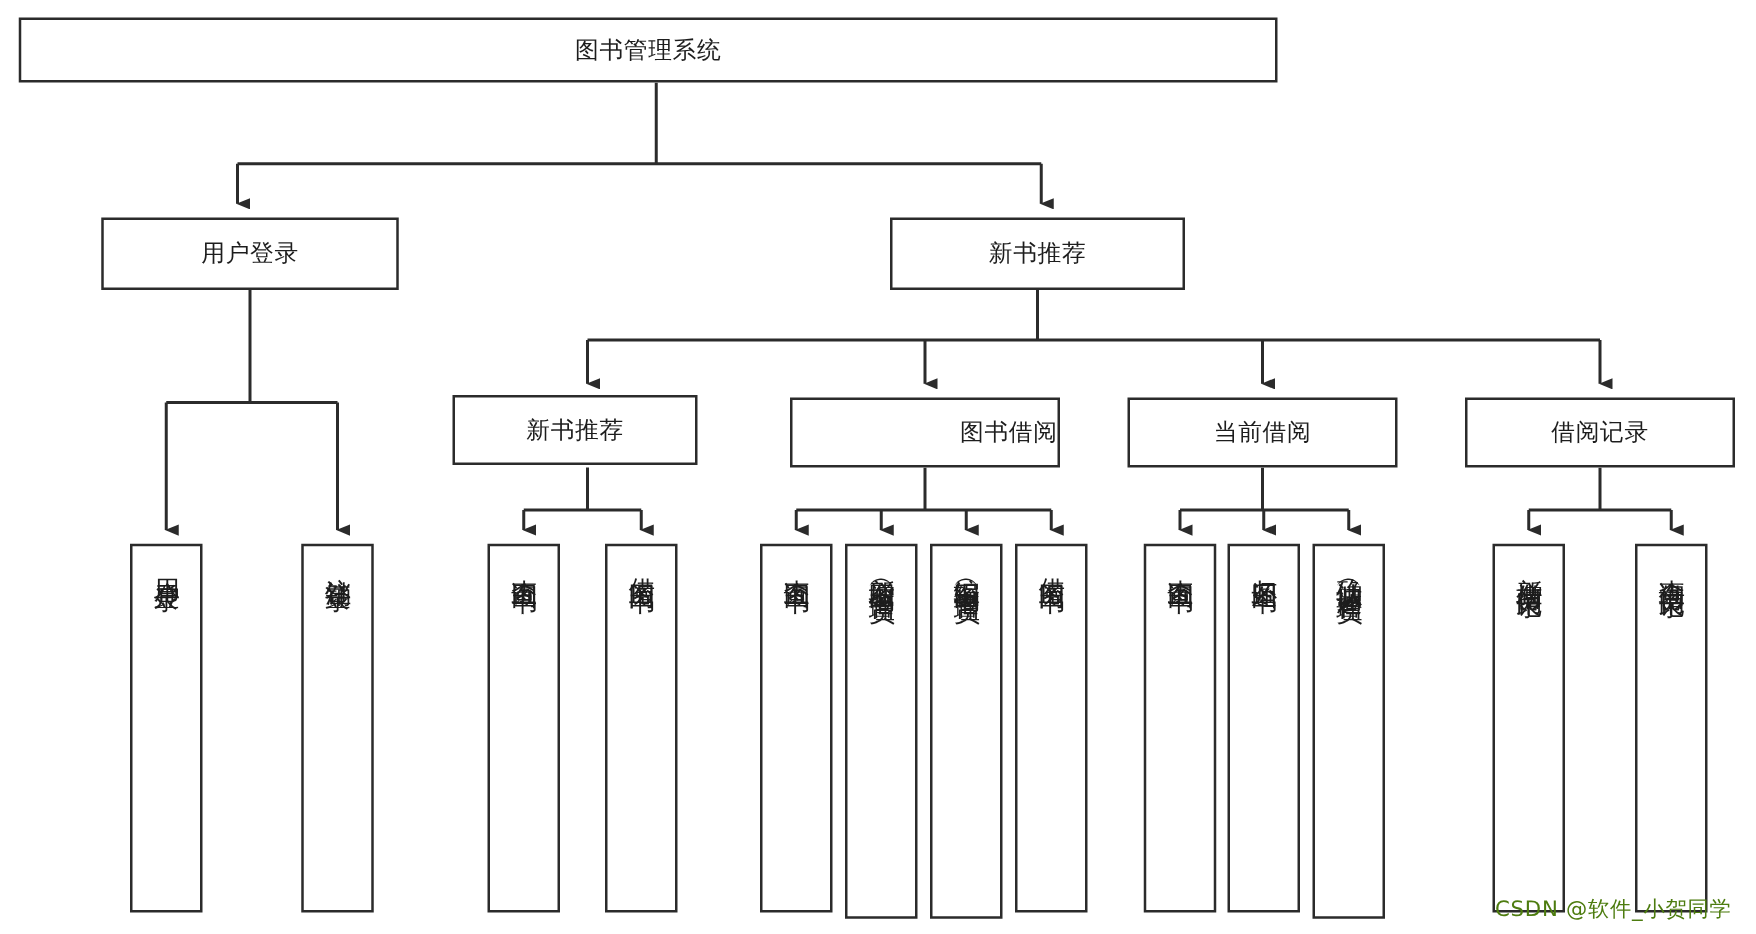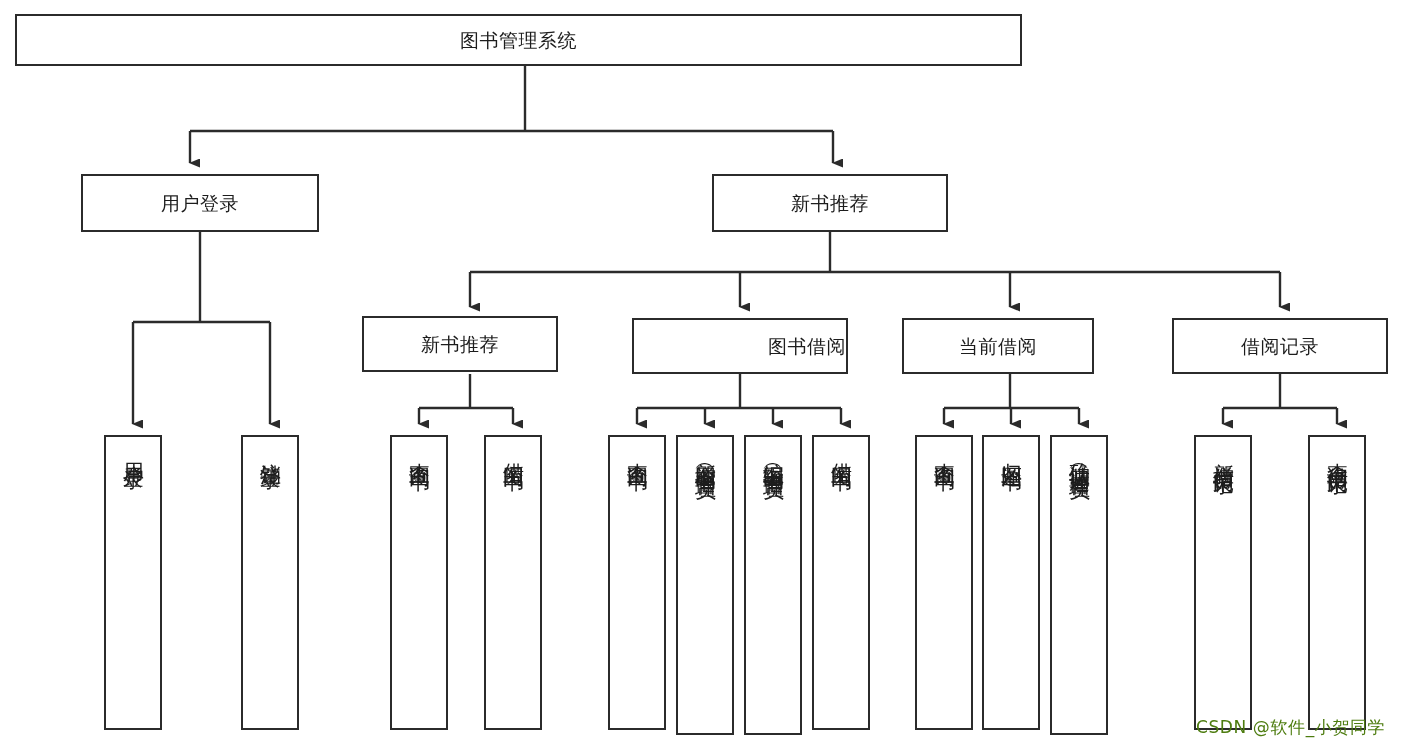--- a/index.html
+++ b/index.html
@@ -128,21 +128,21 @@
   <div class="node-box" style="left:712px; top:174px; width:236px; height:58px;">
     <span class="node-label">新书推荐</span>
   </div>
 
   <div class="node-box" style="left:362px; top:316px; width:196px; height:56px;">
     <span class="node-label">新书推荐</span>
   </div>
   <div class="node-box" style="left:632px; top:318px; width:216px; height:56px;justify-content:flex-end;">
     <span class="node-label">图书借阅</span>
   </div>
-  <div class="node-box" style="left:902px; top:318px; width:192px; height:56px;">
+  <div class="node-box" style="left:902px; top:318px; width:216px; height:56px;">
     <span class="node-label">当前借阅</span>
   </div>
   <div class="node-box" style="left:1172px; top:318px; width:216px; height:56px;">
     <span class="node-label">借阅记录</span>
   </div>
 
   <div class="node-box vertical" style="left:104px; top:435px; width:58px; height:295px;">
     <span class="node-label">用户登录</span>
   </div>
   <div class="node-box vertical" style="left:241px; top:435px; width:58px; height:295px;">

